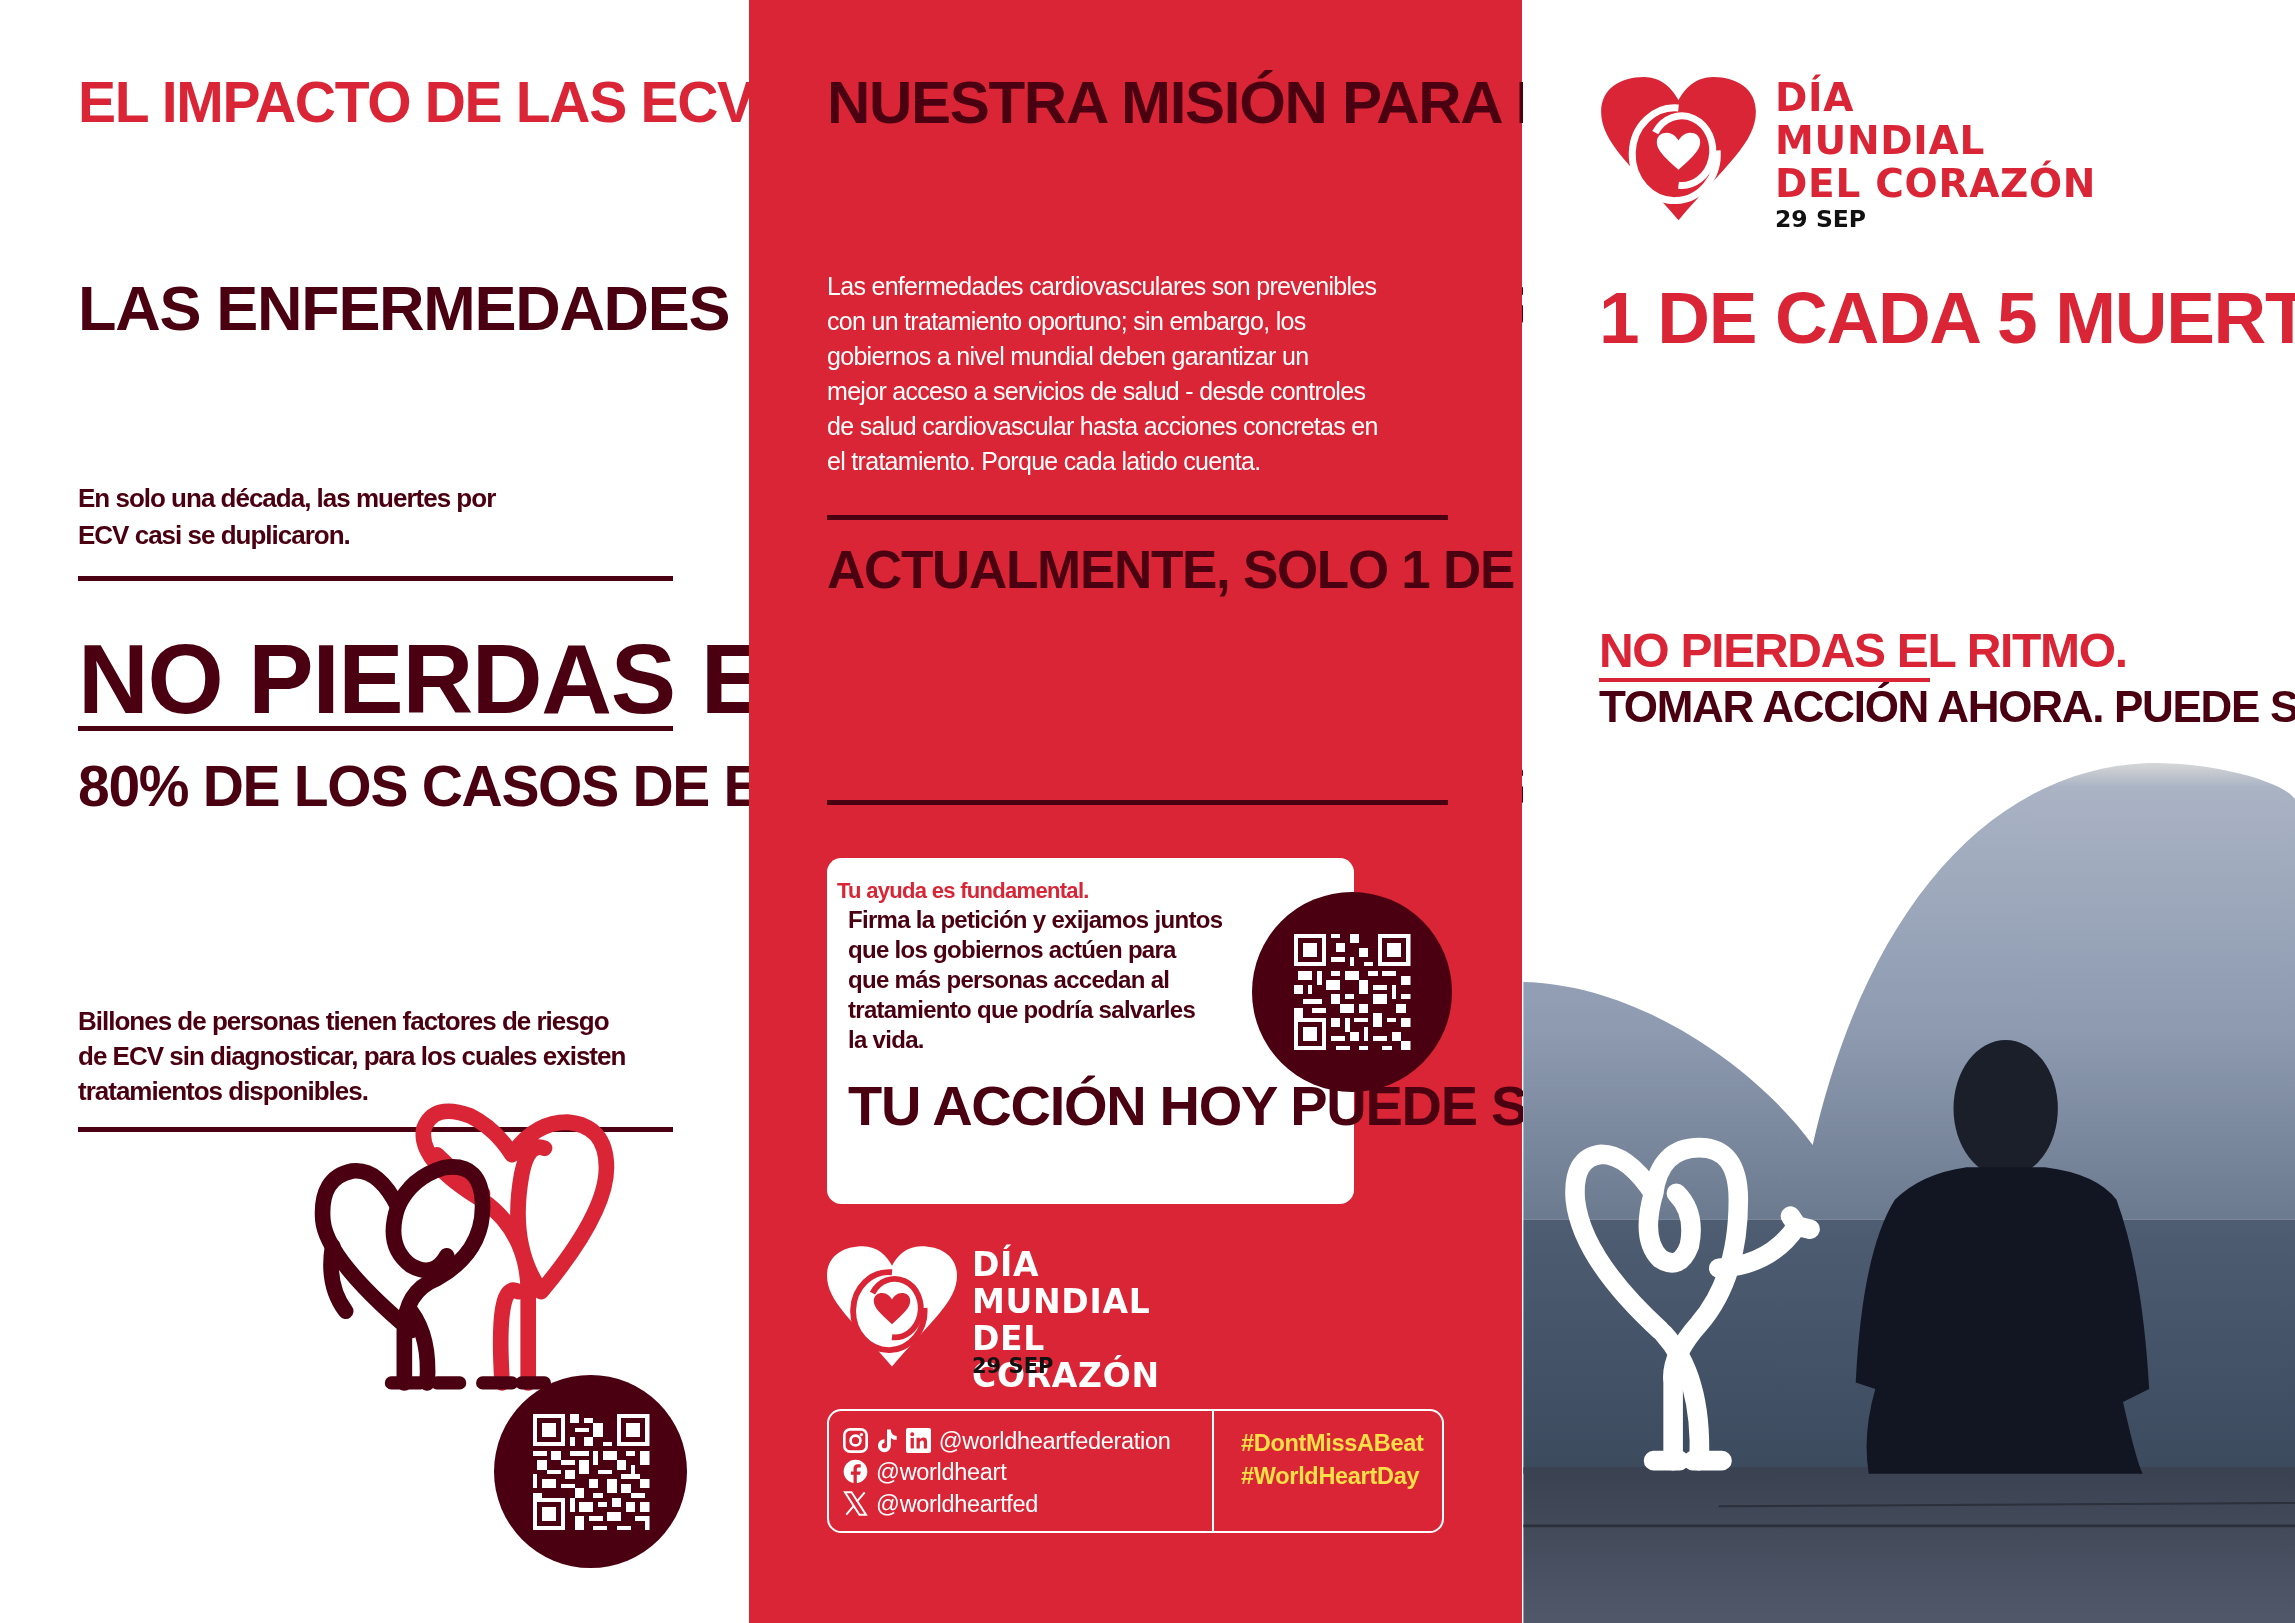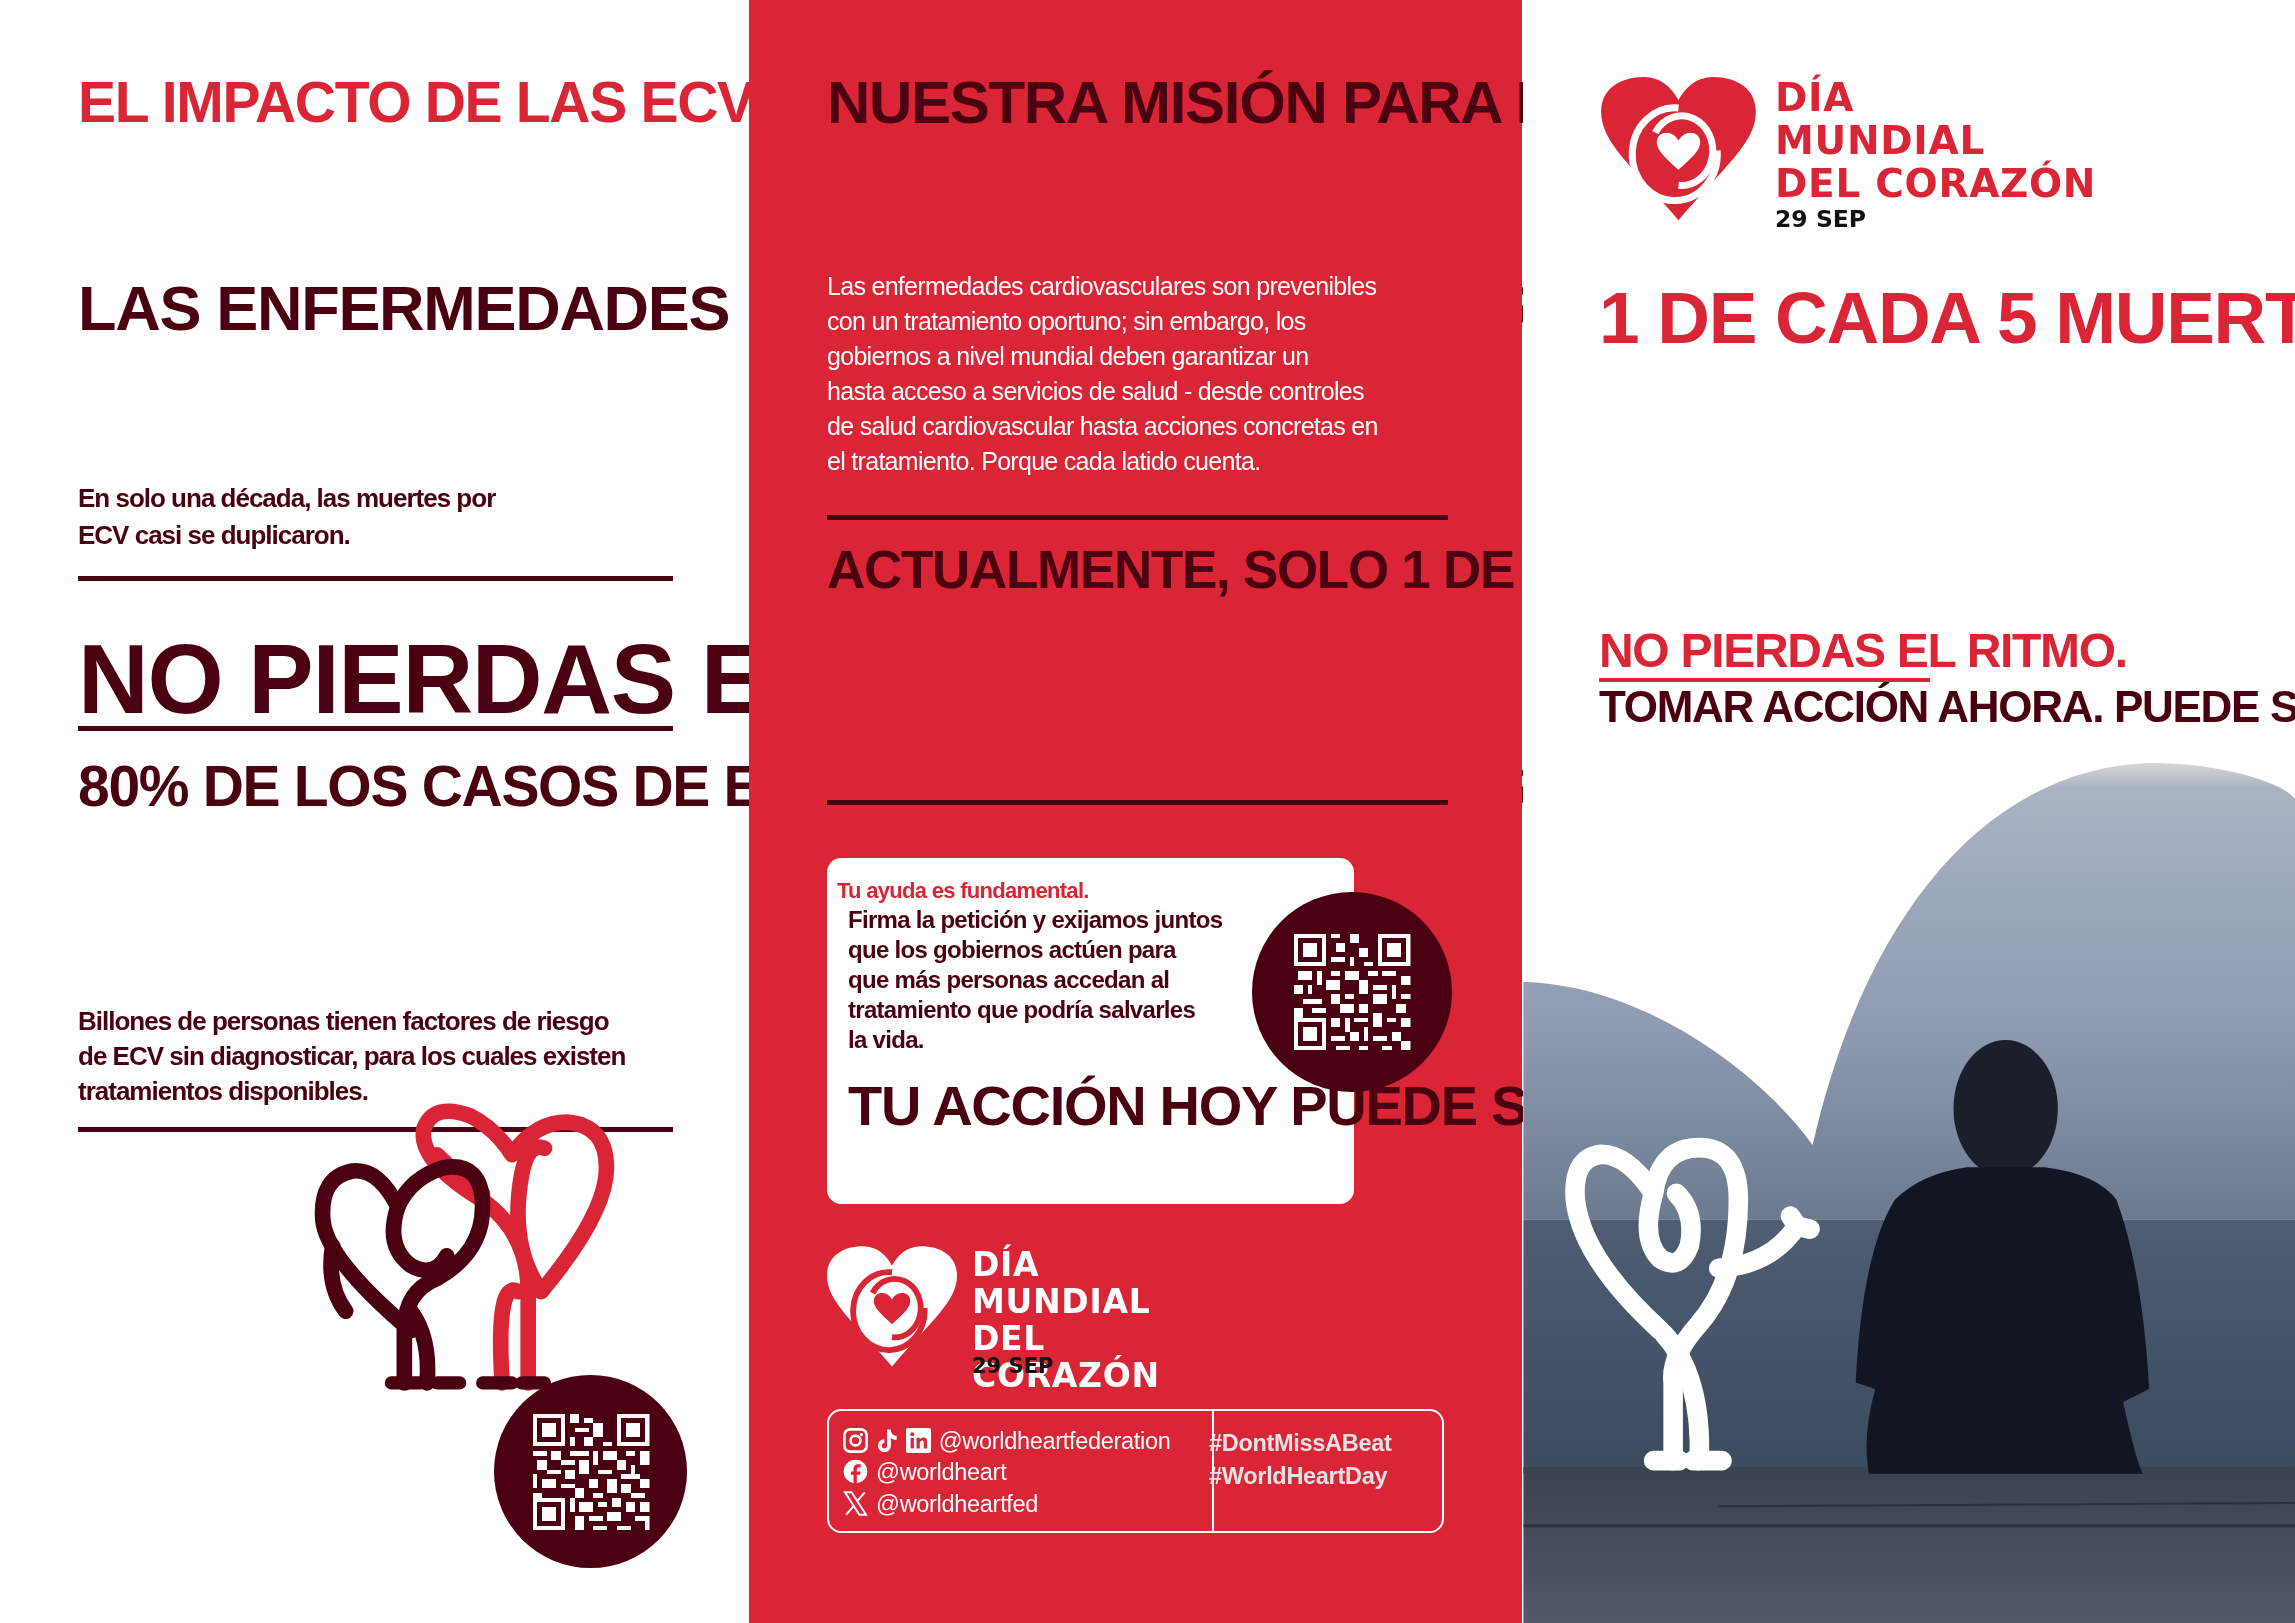--- a/index.html
+++ b/index.html
@@ -49,21 +49,21 @@
   .m-card-h span { transform: scaleX(0.62); }
 
   .logo { position: absolute; }
   .logo-text { position: absolute; font-family: "DejaVu Sans", sans-serif; font-weight: 700; line-height: 37px; font-size: 33px; letter-spacing: 0.7px; }
   .logo-date { position: absolute; font-family: "DejaVu Sans", sans-serif; font-weight: 700; font-size: 21px; color: #111111; }
 
   .social-box { position: absolute; left: 78px; top: 1409px; width: 617px; height: 124px; border: 2px solid #ffffff; border-radius: 14.3px; }
   .social-divider { position: absolute; left: 383px; top: 0; width: 2px; height: 100%; background: #ffffff; }
   .social-row { position: absolute; left: 14.3px; display: flex; align-items: flex-start; gap: 7.8px; color: #ffffff; font-size: 23.5px; letter-spacing: -0.3px; }
   .social-ico { display: inline-flex; align-items: center; justify-content: center; }
-  .hashtags { position: absolute; left: 380px; top: 15.7px; color: #e5e5e5; font-size: 23.5px; line-height: 33px; font-weight: 700; letter-spacing: -0.3px; }
+  .hashtags { position: absolute; left: 412px; top: 15.7px; color: #fde047; font-size: 23.5px; line-height: 33px; font-weight: 700; letter-spacing: -0.3px; }
 
   
   .r-h1 { position: absolute; left: 76px; top: 282px; color: #d92535; font-size: 73px; line-height: 72px; }
   .r-h1 span { transform: scaleX(0.66); }
   .r-sub-red { position: absolute; left: 76px; top: 625px; color: #d92535; font-size: 48px; line-height: 52px; }
   .r-sub-red span { transform: scaleX(0.64); }
   .r-underline { position: absolute; left: 76px; top: 678px; width: 331px; height: 3.9px; background: #d92535; }
   .r-sub-dark { position: absolute; left: 76px; top: 686px; color: #4a0010; font-size: 44px; line-height: 42px; }
   .r-sub-dark span { transform: scaleX(0.64); }
   .photo { position: absolute; left: 0; top: 0; width: 773px; height: 1623px; }
@@ -152,21 +152,21 @@
 <section id="panel-mid">
   <h1 class="m-title cond">
     <span>NUESTRA MISIÓN PARA</span>
     <span>LOGRAR UN CAMBIO GLOBAL.</span>
   </h1>
 
   <p class="m-body">
     <span>Las enfermedades cardiovasculares son prevenibles</span><br>
     <span>con un tratamiento oportuno; sin embargo, los</span><br>
     <span>gobiernos a nivel mundial deben garantizar un</span><br>
-    <span>hasta acceso a servicios de salud  - desde controles</span><br>
+    <span>mejor acceso a servicios de salud  - desde controles</span><br>
     <span>de salud cardiovascular hasta acciones concretas en</span><br>
     <span>el tratamiento. Porque cada latido cuenta.</span>
   </p>
 
   <div class="rule" style="left:78px;top:515px;width:621px;"></div>
 
   <h2 class="m-h2 cond">
     <span>ACTUALMENTE, SOLO 1 DE CADA 5</span>
     <span>PERSONAS CON HIPERTENSIÓN RECIBE</span>
     

